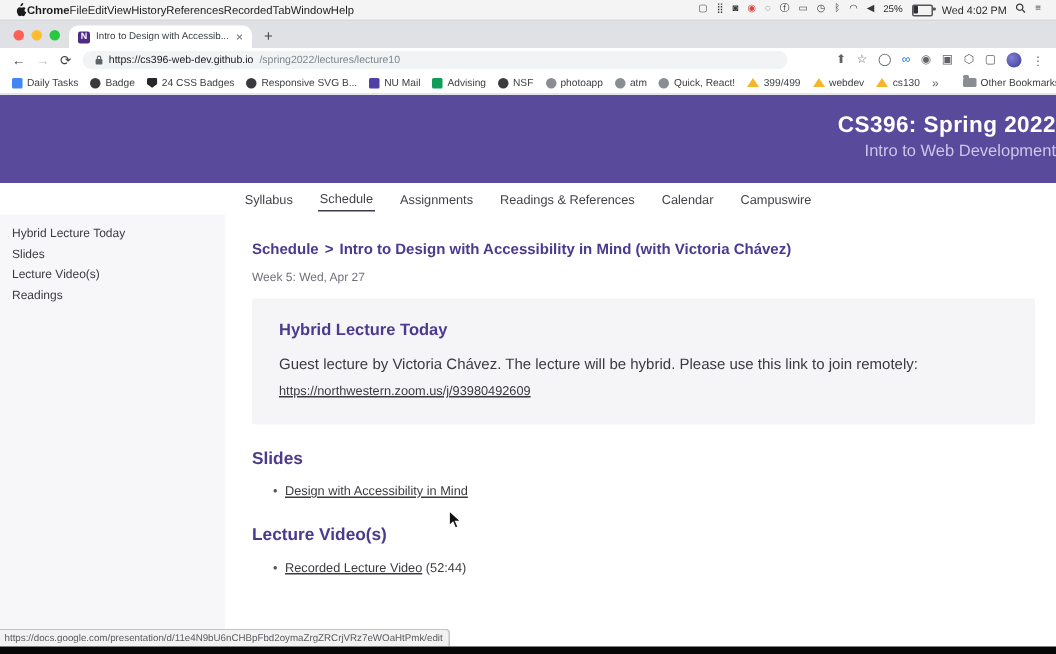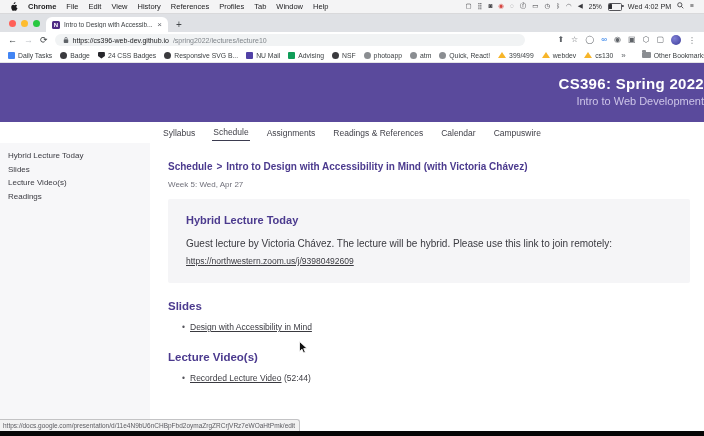--- a/index.html
+++ b/index.html
@@ -1,21 +1,21 @@
 <!DOCTYPE html>
 <html><head>
 <meta charset="utf-8">
 <style>
   html,body{margin:0;padding:0;background:#222;}
   #stage{position:relative;width:704px;height:436px;background:#fff;overflow:hidden;
          font-family:"Liberation Sans",sans-serif;-webkit-font-smoothing:antialiased;}
 
   
   .menubar{position:absolute;top:0;left:0;right:0;height:14px;background:#f4f4f5;
-           border-bottom:1px solid #d9d9db;display:flex;align-items:center;gap:10px;
+           border-bottom:1px solid #d9d9db;display:flex;align-items:center;gap:0;
            padding:0 10px;font-size:7.5px;color:#1c1c1e;box-sizing:border-box;z-index:30;}
   .apple-logo{display:flex;align-items:center;}
   .menu-item{white-space:nowrap;cursor:default;}
   .menu-item.bold{font-weight:700;}
   .mb-right{margin-left:auto;display:flex;align-items:center;gap:6px;font-size:7px;color:#2a2a2c;}
   .st-icon{font-size:6.5px;color:#39393d;line-height:1;}
   .st-icon.red{color:#d64541;}
   .batt-pct{font-size:6.5px;}
   .batt{position:relative;width:12px;height:6px;border:1px solid #55555a;border-radius:1.5px;display:inline-block;}
   .batt::after{content:"";position:absolute;right:-3px;top:1px;width:1.5px;height:2.5px;background:#55555a;border-radius:0 1px 1px 0;}
@@ -118,21 +118,21 @@
       <svg width="8" height="9" viewBox="0 0 10 12">
           <path fill="#1c1c1e" d="M6.4 1.9c-.5.6-1.3 1-1.9.9-.1-.7.2-1.4.6-1.9C5.6.4 6.4 0 7 0c.1.7-.2 1.4-.6 1.9zM8.7 10c-.4.9-.9 1.8-1.6 1.8-.7 0-.9-.4-1.7-.4s-1 .4-1.7.4c-.7 0-1.2-.8-1.6-1.7C1.2 8.3 1 6 2 4.8c.5-.6 1.2-1 1.9-1 .7 0 1.2.4 1.7.4s1-.5 1.8-.4c.6 0 1.3.3 1.7.9-1.5.9-1.3 3 .6 3.7-.3.6-.6 1.1-1 1.6z"></path>
         </svg>
     </span>
     <span class="menu-item bold">Chrome</span>
       <span class="menu-item">File</span>
       <span class="menu-item">Edit</span>
       <span class="menu-item">View</span>
       <span class="menu-item">History</span>
       <span class="menu-item">References</span>
-      <span class="menu-item">Profiles</span>
+      <span class="menu-item">Recorded</span>
       <span class="menu-item">Tab</span>
       <span class="menu-item">Window</span>
       <span class="menu-item">Help</span>
     <div class="mb-right">
       <span class="st-icon">▢</span>
         <span class="st-icon">⣿</span>
         <span class="st-icon">◙</span>
         <span class="st-icon red">◉</span>
         <span class="st-icon">◌</span>
         <span class="st-icon">ⓕ</span>

